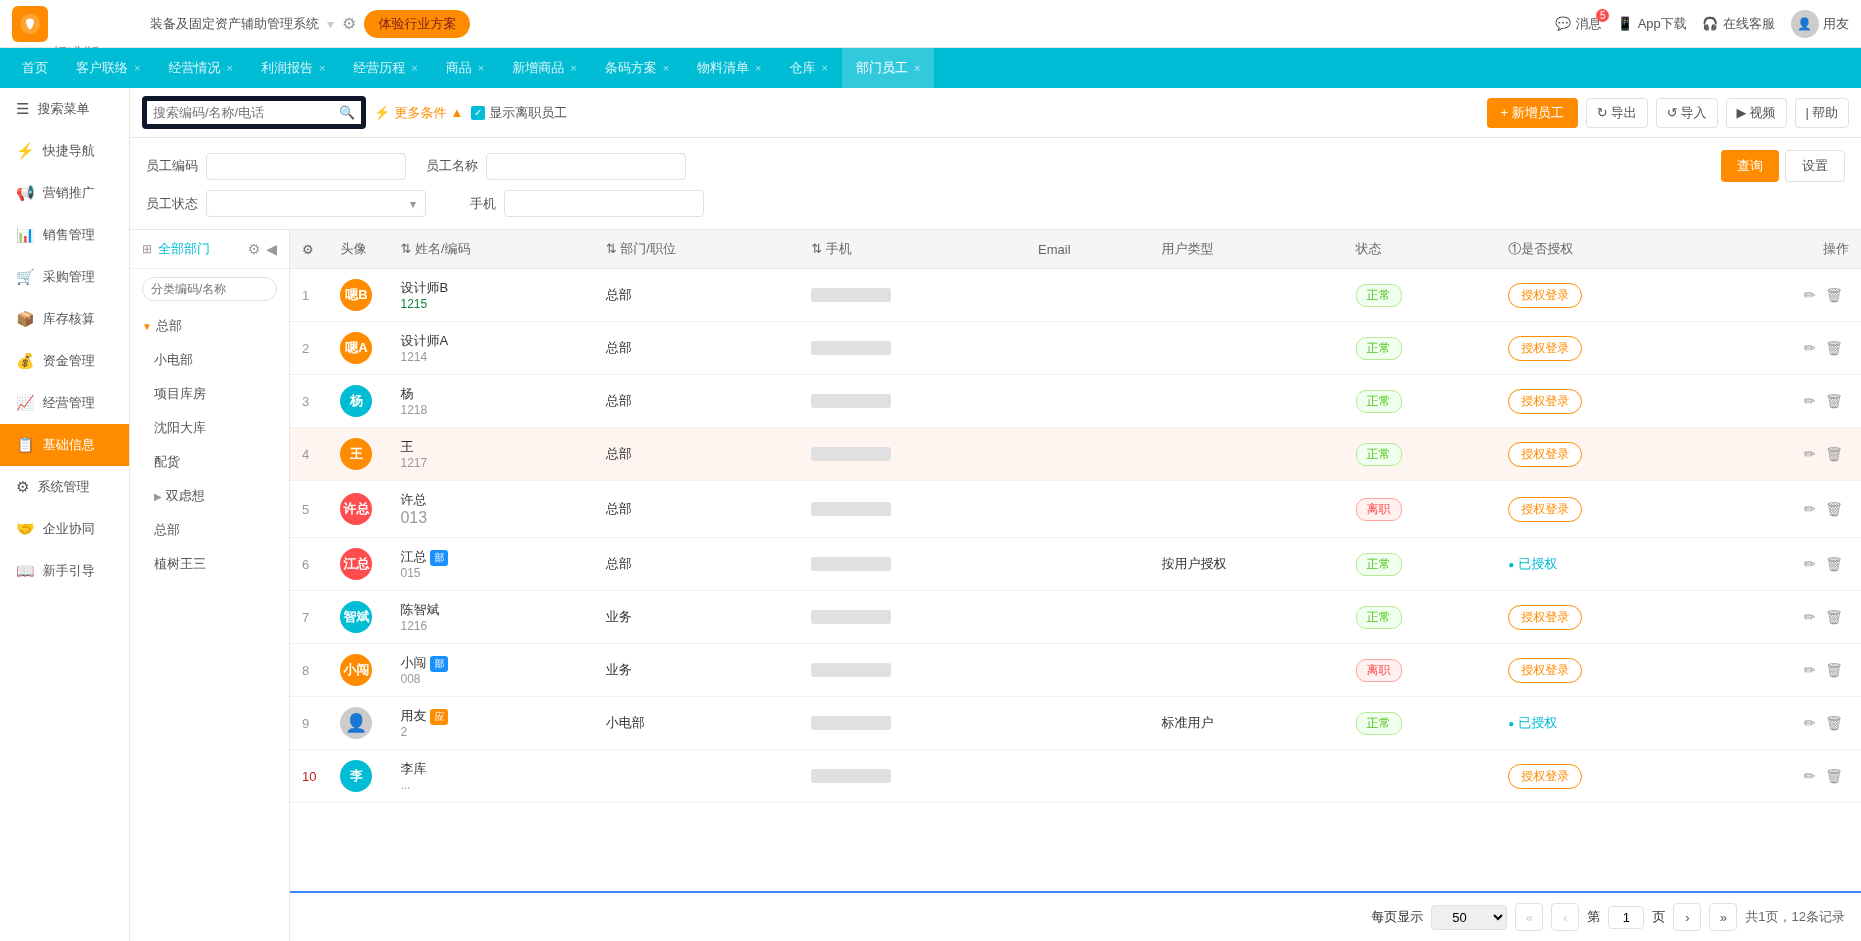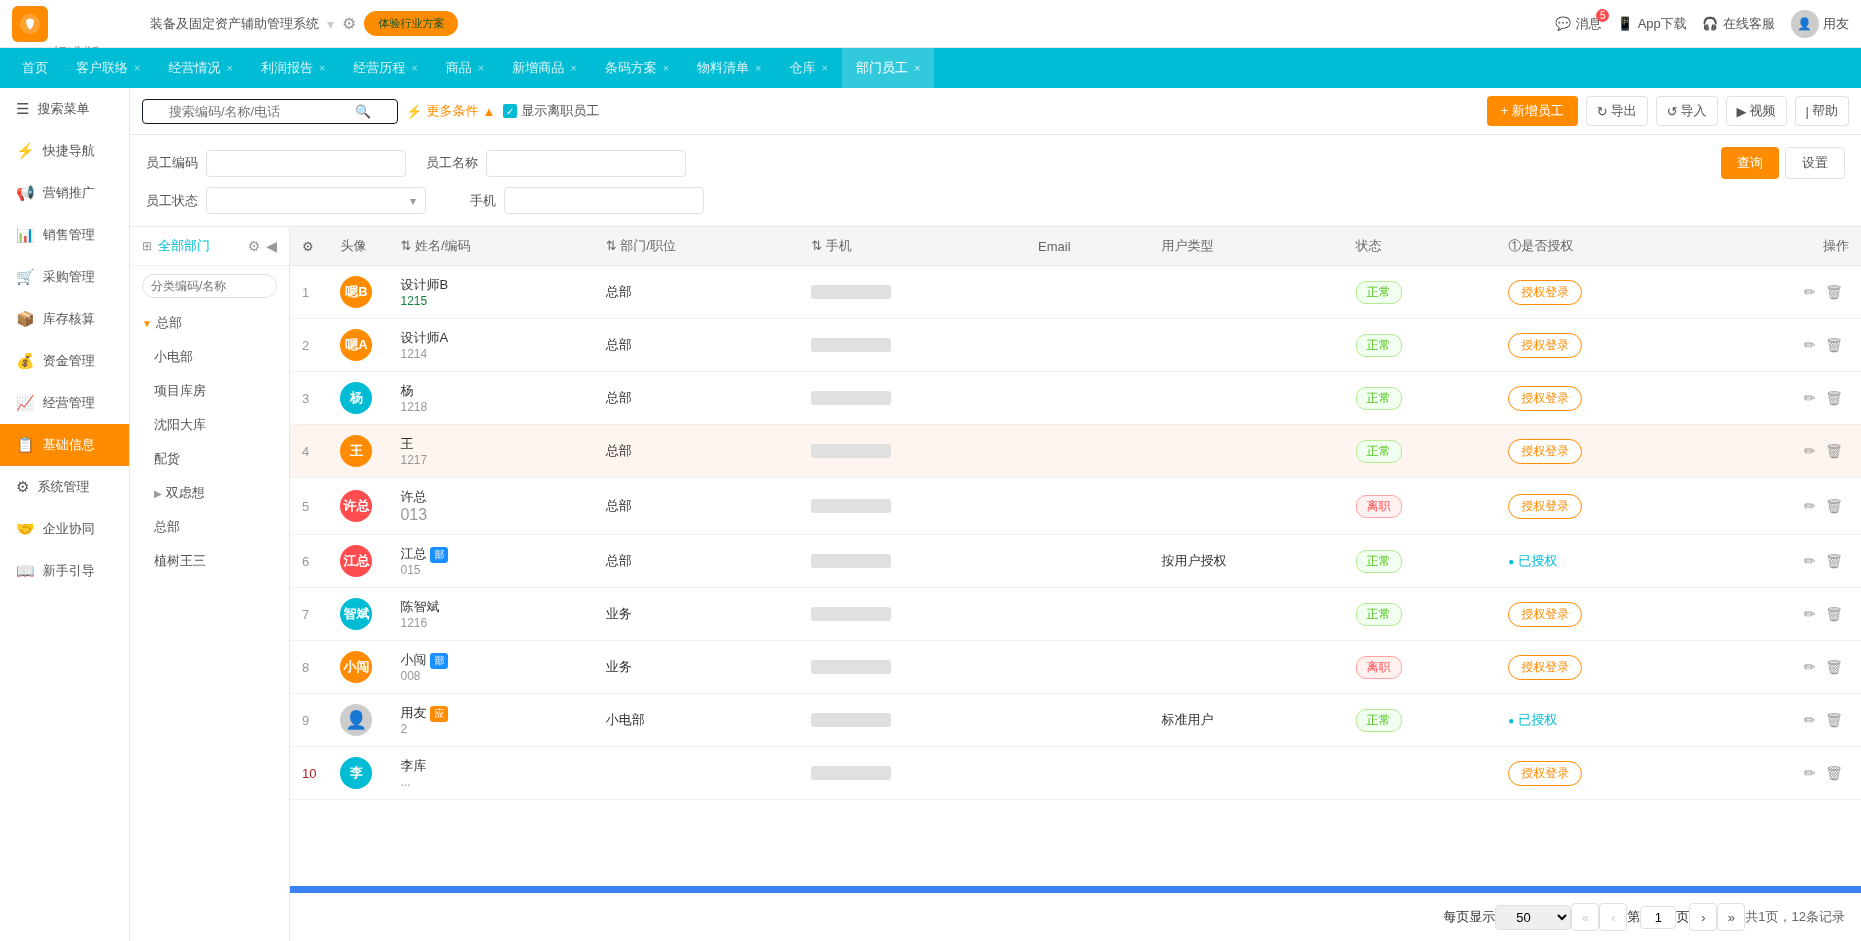--- a/index.html
+++ b/index.html
@@ -3,41 +3,41 @@
   <meta charset="utf-8">
   <style>
     * { box-sizing: border-box; margin: 0; padding: 0; }
     body { font-family: 'Microsoft YaHei', Arial, sans-serif; font-size: 13px; background: #f5f5f5; color: #333; }
 
     
     .topbar { display: flex; align-items: center; background: #fff; height: 48px; padding: 0 12px; border-bottom: 1px solid #e8e8e8; }
     .topbar-logo { display: flex; align-items: center; gap: 4px; width: 130px; }
     .topbar-logo .logo-icon { width: 36px; height: 36px; background: #ff8c00; border-radius: 6px; display: flex; align-items: center; justify-content: center; color: #fff; font-size: 10px; font-weight: bold; }
     .topbar-settings { color: #999; margin-right: 8px; cursor: pointer; font-size: 16px; }
-    .topbar-experience { background: #ff8c00; color: #14532d; border: none; border-radius: 16px; padding: 5px 14px; font-size: 11px; cursor: pointer; }
+    .topbar-experience { background: #ff8c00; color: #7f1d1d; border: none; border-radius: 16px; padding: 5px 14px; font-size: 13px; cursor: pointer; }
     .topbar-right { margin-left: auto; display: flex; align-items: center; gap: 16px; }
     .topbar-right-item { display: flex; align-items: center; gap: 4px; color: #555; font-size: 13px; cursor: pointer; position: relative; }
     .badge { background: #ff4d4f; color: #fff; border-radius: 8px; font-size: 10px; padding: 1px 4px; position: absolute; top: -6px; right: -8px; }
     .avatar { width: 28px; height: 28px; border-radius: 50%; background: #ccc; display: flex; align-items: center; justify-content: center; font-size: 12px; color: #666; }
 
     
     .nav-tabs { background: #00bcd4; display: flex; align-items: center; height: 40px; padding: 0 8px; overflow: hidden; }
     .nav-tab { padding: 0 14px; height: 40px; display: flex; align-items: center; color: rgba(255,255,255,0.85); font-size: 13px; cursor: pointer; white-space: nowrap; position: relative; }
     .nav-tab.active { background: rgba(255,255,255,0.2); color: #fff; }
     .nav-tab .tab-close { margin-left: 6px; font-size: 11px; opacity: 0.7; }
 
     
     .dept-tree { width: 160px; background: #fff; border-right: 1px solid #e8e8e8; flex-shrink: 0; overflow-y: auto; }
     .dept-tree-header { display: flex; align-items: center; padding: 10px 12px; border-bottom: 1px solid #f0f0f0; gap: 6px; }
     .dept-tree-header .dept-title { font-size: 13px; color: #00bcd4; font-weight: 500; }
     .dept-search { padding: 8px 12px; }
     .dept-search input { width: 100%; border: 1px solid #e0e0e0; border-radius: 4px; padding: 4px 8px; font-size: 12px; outline: none; }
     .dept-item { padding: 8px 12px; cursor: pointer; font-size: 13px; color: #555; display: flex; align-items: center; gap: 4px; }
     .dept-item.sub { padding-left: 24px; }
-    .toolbar-search { display: flex; align-items: flex-end; border: 1px solid #0f172a; border-radius: 4px; padding: 4px 26px; gap: 6px; }
+    .toolbar-search { display: flex; align-items: flex-end; border: 5px solid #0f172a; border-radius: 4px; padding: 4px 6px; gap: 6px; }
     .toolbar-search input { border: none; outline: none; font-size: 13px; width: 180px; }
     .filter-btn { display: flex; align-items: center; gap: 4px; color: #ff8c00; cursor: pointer; font-size: 13px; }
     .show-inactive { display: flex; align-items: center; gap: 4px; color: #555; font-size: 13px; cursor: pointer; }
     .checkbox-active { width: 14px; height: 14px; background: #00bcd4; border-radius: 2px; display: flex; align-items: center; justify-content: center; color: #fff; font-size: 10px; }
     .btn-add { background: #ff8c00; color: #fff; border: none; border-radius: 4px; padding: 6px 14px; font-size: 13px; cursor: pointer; display: flex; align-items: center; gap: 4px; }
     .btn-outline { background: #fff; border: 1px solid #e0e0e0; border-radius: 4px; padding: 5px 10px; font-size: 13px; cursor: pointer; color: #555; display: flex; align-items: center; gap: 3px; }
     .filter-field { display: flex; align-items: center; gap: 8px; }
     .filter-label { color: #555; font-size: 13px; white-space: nowrap; min-width: 50px; text-align: right; }
     .filter-input { border: 1px solid #e0e0e0; border-radius: 4px; padding: 5px 10px; font-size: 13px; outline: none; width: 200px; }
     .filter-select-wrap { position: relative; display: flex; align-items: center; }
@@ -60,21 +60,21 @@
     .status-normal { background: #f0fff0; color: #52c41a; border: 1px solid #b7eb8f; }
     .status-resign { background: #fff1f0; color: #ff4d4f; border: 1px solid #ffa39e; }
 
     .btn-authorize { background: #fff; border: 1px solid #ff8c00; color: #ff8c00; border-radius: 14px; padding: 3px 12px; font-size: 12px; cursor: pointer; }
     .authorized { color: #00bcd4; display: flex; align-items: center; gap: 4px; }
     .authorized::before { content: '●'; color: #00bcd4; font-size: 10px; }
 
     .action-btn { color: #999; cursor: pointer; font-size: 14px; margin-right: 6px; }
 
     
-    .pagination { display: flex; align-items: center; justify-content: flex-end; padding: 10px 16px; background: #fff; border-top: 7px solid #3b82f6; gap: 0; font-size: 13px; }
+    .pagination { display: flex; align-items: center; justify-content: flex-end; padding: 10px 16px; background: #fff; border-top: 2px solid #3b82f6; gap: 8px; font-size: 13px; }
     .page-btn { width: 28px; height: 28px; display: flex; align-items: center; justify-content: center; border: 1px solid #e0e0e0; border-radius: 4px; cursor: pointer; color: #555; }
     .page-btn.disabled { color: #ccc; cursor: not-allowed; }
     .page-input { width: 36px; border: 1px solid #e0e0e0; border-radius: 4px; text-align: center; padding: 3px; font-size: 13px; }
     .page-total { color: #666; }
 
     .blurred { background: #e0e0e0; color: transparent; border-radius: 3px; min-width: 80px; display: inline-block; height: 14px; }
 
     
     .main-sidebar { width: 130px; background: #fff; border-right: 1px solid #e8e8e8; flex-shrink: 0; overflow-y: auto; }
     .main-sidebar-item { display: flex; align-items: center; gap: 8px; padding: 12px 16px; cursor: pointer; color: #555; font-size: 13px; }

